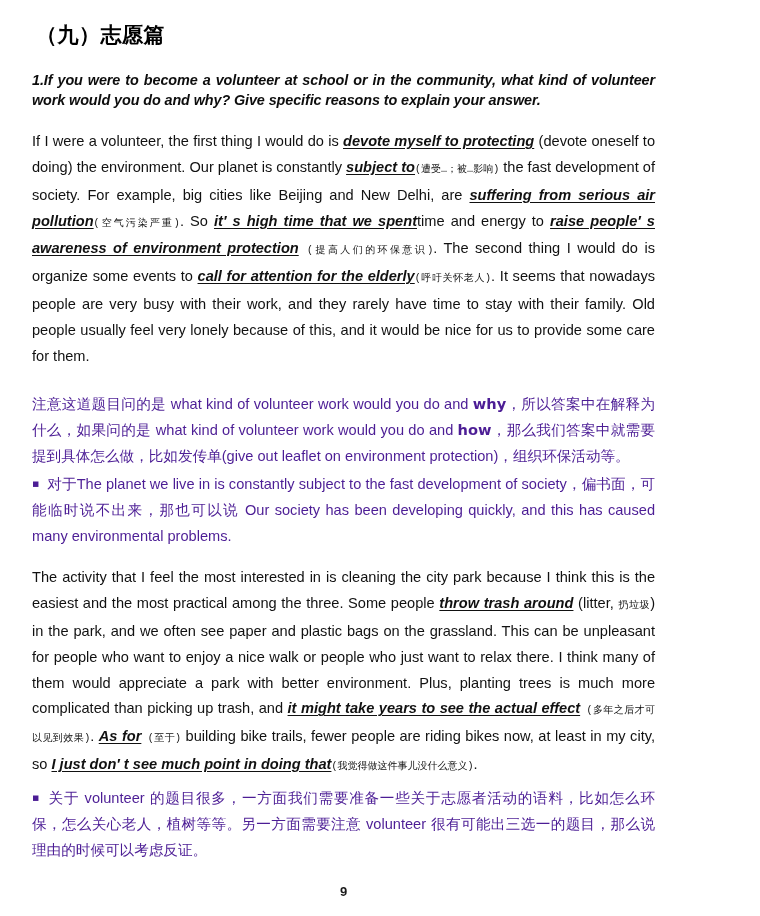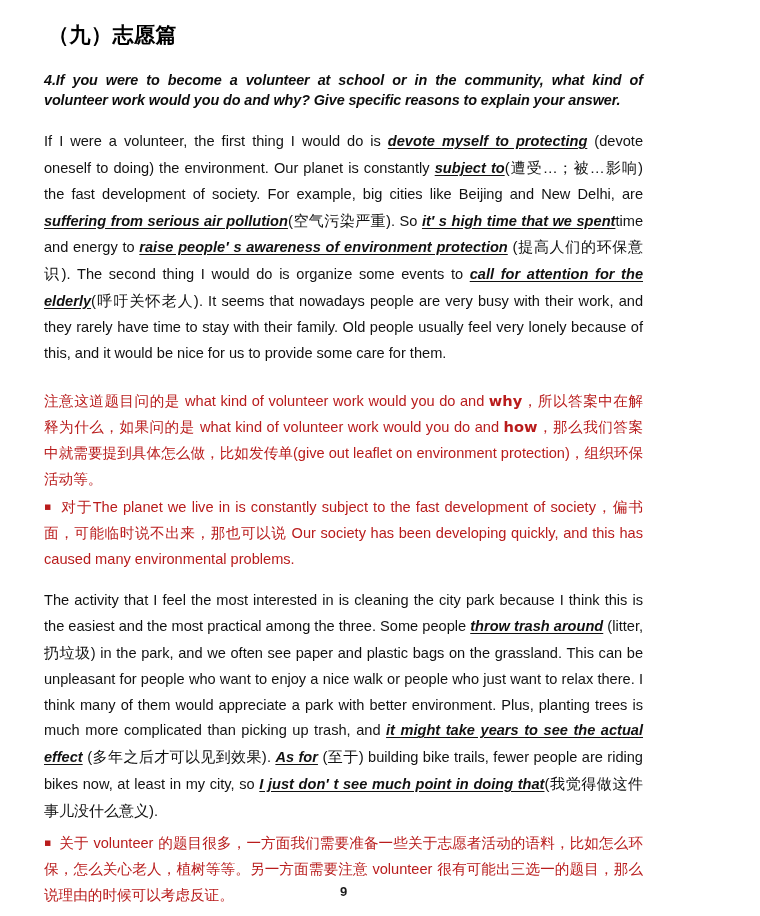--- a/index.html
+++ b/index.html
@@ -14,21 +14,21 @@
     font-family: "Liberation Sans", "DejaVu Sans", sans-serif;
     color: #141414;
     overflow: hidden;
   }
   .page {
     position: absolute;
     left: 0; top: 0;
     width: 687px;
     height: 916px;
     box-sizing: border-box;
-    padding: 0 44px;
+    padding: 0 32px;
   }
 
   
   .doc-title {
     font-size: 21px;
     font-weight: bold;
     letter-spacing: 0.5px;
     color: #000;
     margin: 0;
     padding-top: 22px;
@@ -64,32 +64,32 @@
 
   
   .kv {
     font-weight: bold;
     font-style: italic;
     text-decoration: underline;
     text-underline-offset: 2px;
   }
   
   .gloss {
-    font-family: Liberation Sans, sans-serif;
-    font-size: 15px;
+    font-family: Liberation Mono, monospace;
+    font-size: 10px;
   }
 
   
   .cn-note {
     font-family: "DejaVu Sans", "Liberation Sans", sans-serif;
     font-size: 14.6px;
     line-height: 26px;
     text-align: justify;
     margin: 0;
-    color: #b91c1c;
+    color: #4c1d95;
   }
   .cn-note-1 { margin-top: 22px; }
   .cn-bullet { margin-top: 2px; }
   .cn-bullet-last { margin-top: 5px; }
   .cn-note .en {
     font-family: "Liberation Sans", "DejaVu Sans", sans-serif;
   }
   .cn-note b.em {
     font-weight: bold;
   }
@@ -123,21 +123,21 @@
     user-select: none;
   }
 </style>
 </head>
 <body>
 
 <div class="page">
 
   <h1 class="doc-title">（九）志愿篇</h1>
 
-  <p class="prompt prompt-1">4.If you were to become a volunteer at school or in the community, what kind of volunteer work would you do and why? Give specific reasons to explain your answer.</p>
+  <p class="prompt prompt-1">1.If you were to become a volunteer at school or in the community, what kind of volunteer work would you do and why? Give specific reasons to explain your answer.</p>
 
   <p class="answer answer-1"><span>If I were a volunteer, the first thing I would do is </span><span class="kv">devote myself to protecting</span><span> (devote oneself to doing) the environment. Our planet is constantly </span><span class="kv">subject to</span><span class="gloss">(遭受…；被…影响)</span><span> the fast development of society. For example, big cities like Beijing and New Delhi, are </span><span class="kv">suffering from serious air pollution</span><span class="gloss">(空气污染严重)</span><span>. So </span><span class="kv">it′ s high time that we spent</span><span>time and energy to </span><span class="kv">raise people′ s awareness of environment protection</span><span class="gloss"> (提高人们的环保意识)</span><span>. The second thing I would do is organize some events to </span><span class="kv">call for attention for the elderly</span><span class="gloss">(呼吁关怀老人)</span><span>. It seems that nowadays people are very busy with their work, and they rarely have time to stay with their family. Old people usually feel very lonely because of this, and it would be nice for us to provide some care for them.</span></p>
 
   <p class="cn-note cn-note-1"><span>注意这道题目问的是 </span><span class="en">what kind of volunteer work would you do and </span><b class="em">why</b><span>，所以答案中在解释为什么，如果问的是 </span><span class="en">what kind of volunteer work would you do and </span><b class="em">how</b><span>，那么我们答案中就需要提到具体怎么做，比如发传单</span><span class="en">(give out leaflet on environment protection)</span><span>，组织环保活动等。</span></p>
 
   <p class="cn-note cn-bullet"><span class="bullet-mark">▪</span><span> 对于</span><span class="en">The planet we live in is constantly subject to the fast development of society</span><span>，偏书面，可能临时说不出来，那也可以说 </span><span class="en">Our society has been developing quickly, and this has caused many environmental problems.</span></p>
 
 
   <p class="answer answer-2"><span>The activity that I feel the most interested in is cleaning the city park because I think this is the easiest and the most practical among the three. Some people </span><span class="kv">throw trash around</span><span> (litter, </span><span class="gloss">扔垃圾</span><span>) in the park, and we often see paper and plastic bags on the grassland. This can be unpleasant for people who want to enjoy a nice walk or people who just want to relax there. I think many of them would appreciate a park with better environment. Plus, planting trees is much more complicated than picking up trash, and </span><span class="kv">it might take years to see the actual effect</span><span class="gloss"> (多年之后才可以见到效果)</span><span>. </span><span class="kv">As for</span><span class="gloss"> (至于)</span><span> building bike trails, fewer people are riding bikes now, at least in my city, so </span><span class="kv">I just don′ t see much point in doing that</span><span class="gloss">(我觉得做这件事儿没什么意义)</span><span>.</span></p>
 

